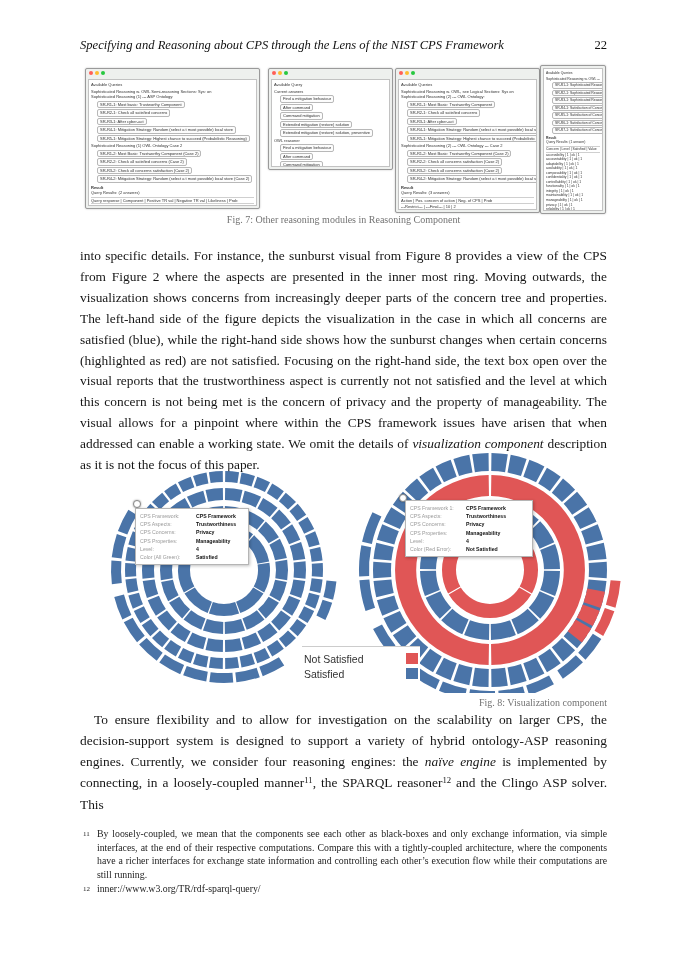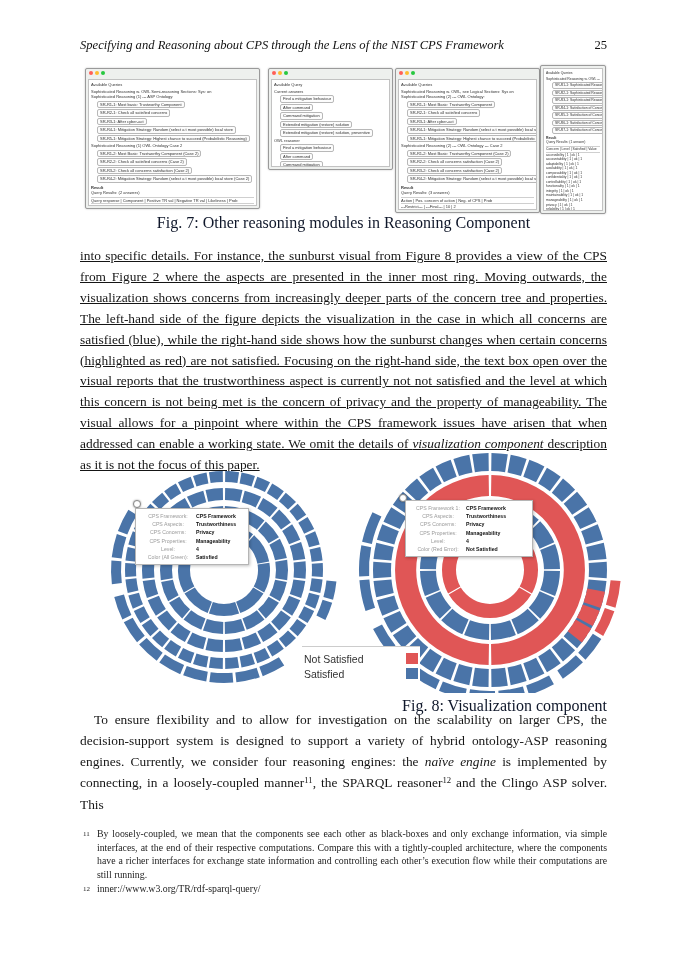--- a/index.html
+++ b/index.html
@@ -28,33 +28,33 @@
   .l-blue{color:#3949ab;}
   .l-purple{color:#8e24aa;}
   .l-green{color:#2e7d32;}
   .l-head{color:#333;font-weight:bold;margin-top:2px;}
   .l-plain{color:#444;}
   .l-btn{display:block;width:max-content;max-width:96%;background:#fcfcfc;border:1px solid #b8b8b8;
          border-radius:2px;margin:1px 0 1px 6px;padding:0 2px;color:#222;}
   .l-th{color:#222;border-top:1px solid #cfcfcf;border-bottom:1px solid #cfcfcf;margin-top:1px;}
   .l-tr{color:#555;}
 
-  .fig-caption{position:absolute;left:80px;width:527px;text-align:center;font-size:16px;color:#0f172a;}
+  .fig-caption{position:absolute;left:80px;width:527px;text-align:center;font-size:10px;color:#737373;}
   #fig7-caption{top:214px;}
   #fig8-caption{top:697px;text-align:right;}
 
   
   .para{position:absolute;left:80px;width:527px;font-size:13.4px;line-height:20.9px;
         text-align:justify;color:#151515;}
-  #para1{top:246px;text-decoration:underline;}
+  #para1{top:246px;}
   #para2{top:710px;text-indent:14px;}
   sup{font-size:65%;vertical-align:baseline;position:relative;top:-0.45em;}
 
   
-  .fig8{position:absolute;top:448px;left:0;width:590px;height:245px;text-align:center;}
+  .fig8{position:absolute;top:448px;left:0;width:590px;height:245px;}
   .fig8 svg{position:absolute;left:0;top:0;}
   .tooltip{position:absolute;background:#fff;border:1px solid #b5b5b5;
            box-shadow:1px 1px 3px rgba(0,0,0,.25);padding:3px 4px;z-index:5;
            font-family:"Liberation Sans",sans-serif;}
   .tt-row{display:flex;white-space:nowrap;line-height:8.2px;font-size:5.2px;}
   .tt-label{color:#9a9a9a;width:56px;flex:none;}
   .tt-value{color:#111;font-weight:bold;}
   #tooltip-left{left:135px;top:60px;width:104px;}
   #tooltip-right{left:405px;top:52px;width:118px;}
   .marker-dot{position:absolute;width:6px;height:6px;border-radius:50%;background:#fff;
@@ -73,21 +73,21 @@
   .footnote{position:relative;padding-left:17px;text-align:justify;}
   .fn-num{position:absolute;left:3px;top:1px;font-size:7px;}
 </style>
 </head>
 <body>
 
 <div id="page">
 
   <div class="running-head">
     <span>Specifying and Reasoning about CPS through the Lens of the NIST CPS Framework</span>
-    <span class="page-num">25</span>
+    <span class="page-num">22</span>
   </div>
 
   <div class="fig7">
     <div style="position:absolute;inset:0;">
         <div class="win" style="left: 0px; top: 3px; width: 173px; height: 139px;">
           <div class="lights">
             <span class="dot" style="background: rgb(255, 95, 87);"></span>
             <span class="dot" style="background: rgb(254, 188, 46);"></span>
             <span class="dot" style="background: rgb(40, 200, 64);"></span>
           </div>

